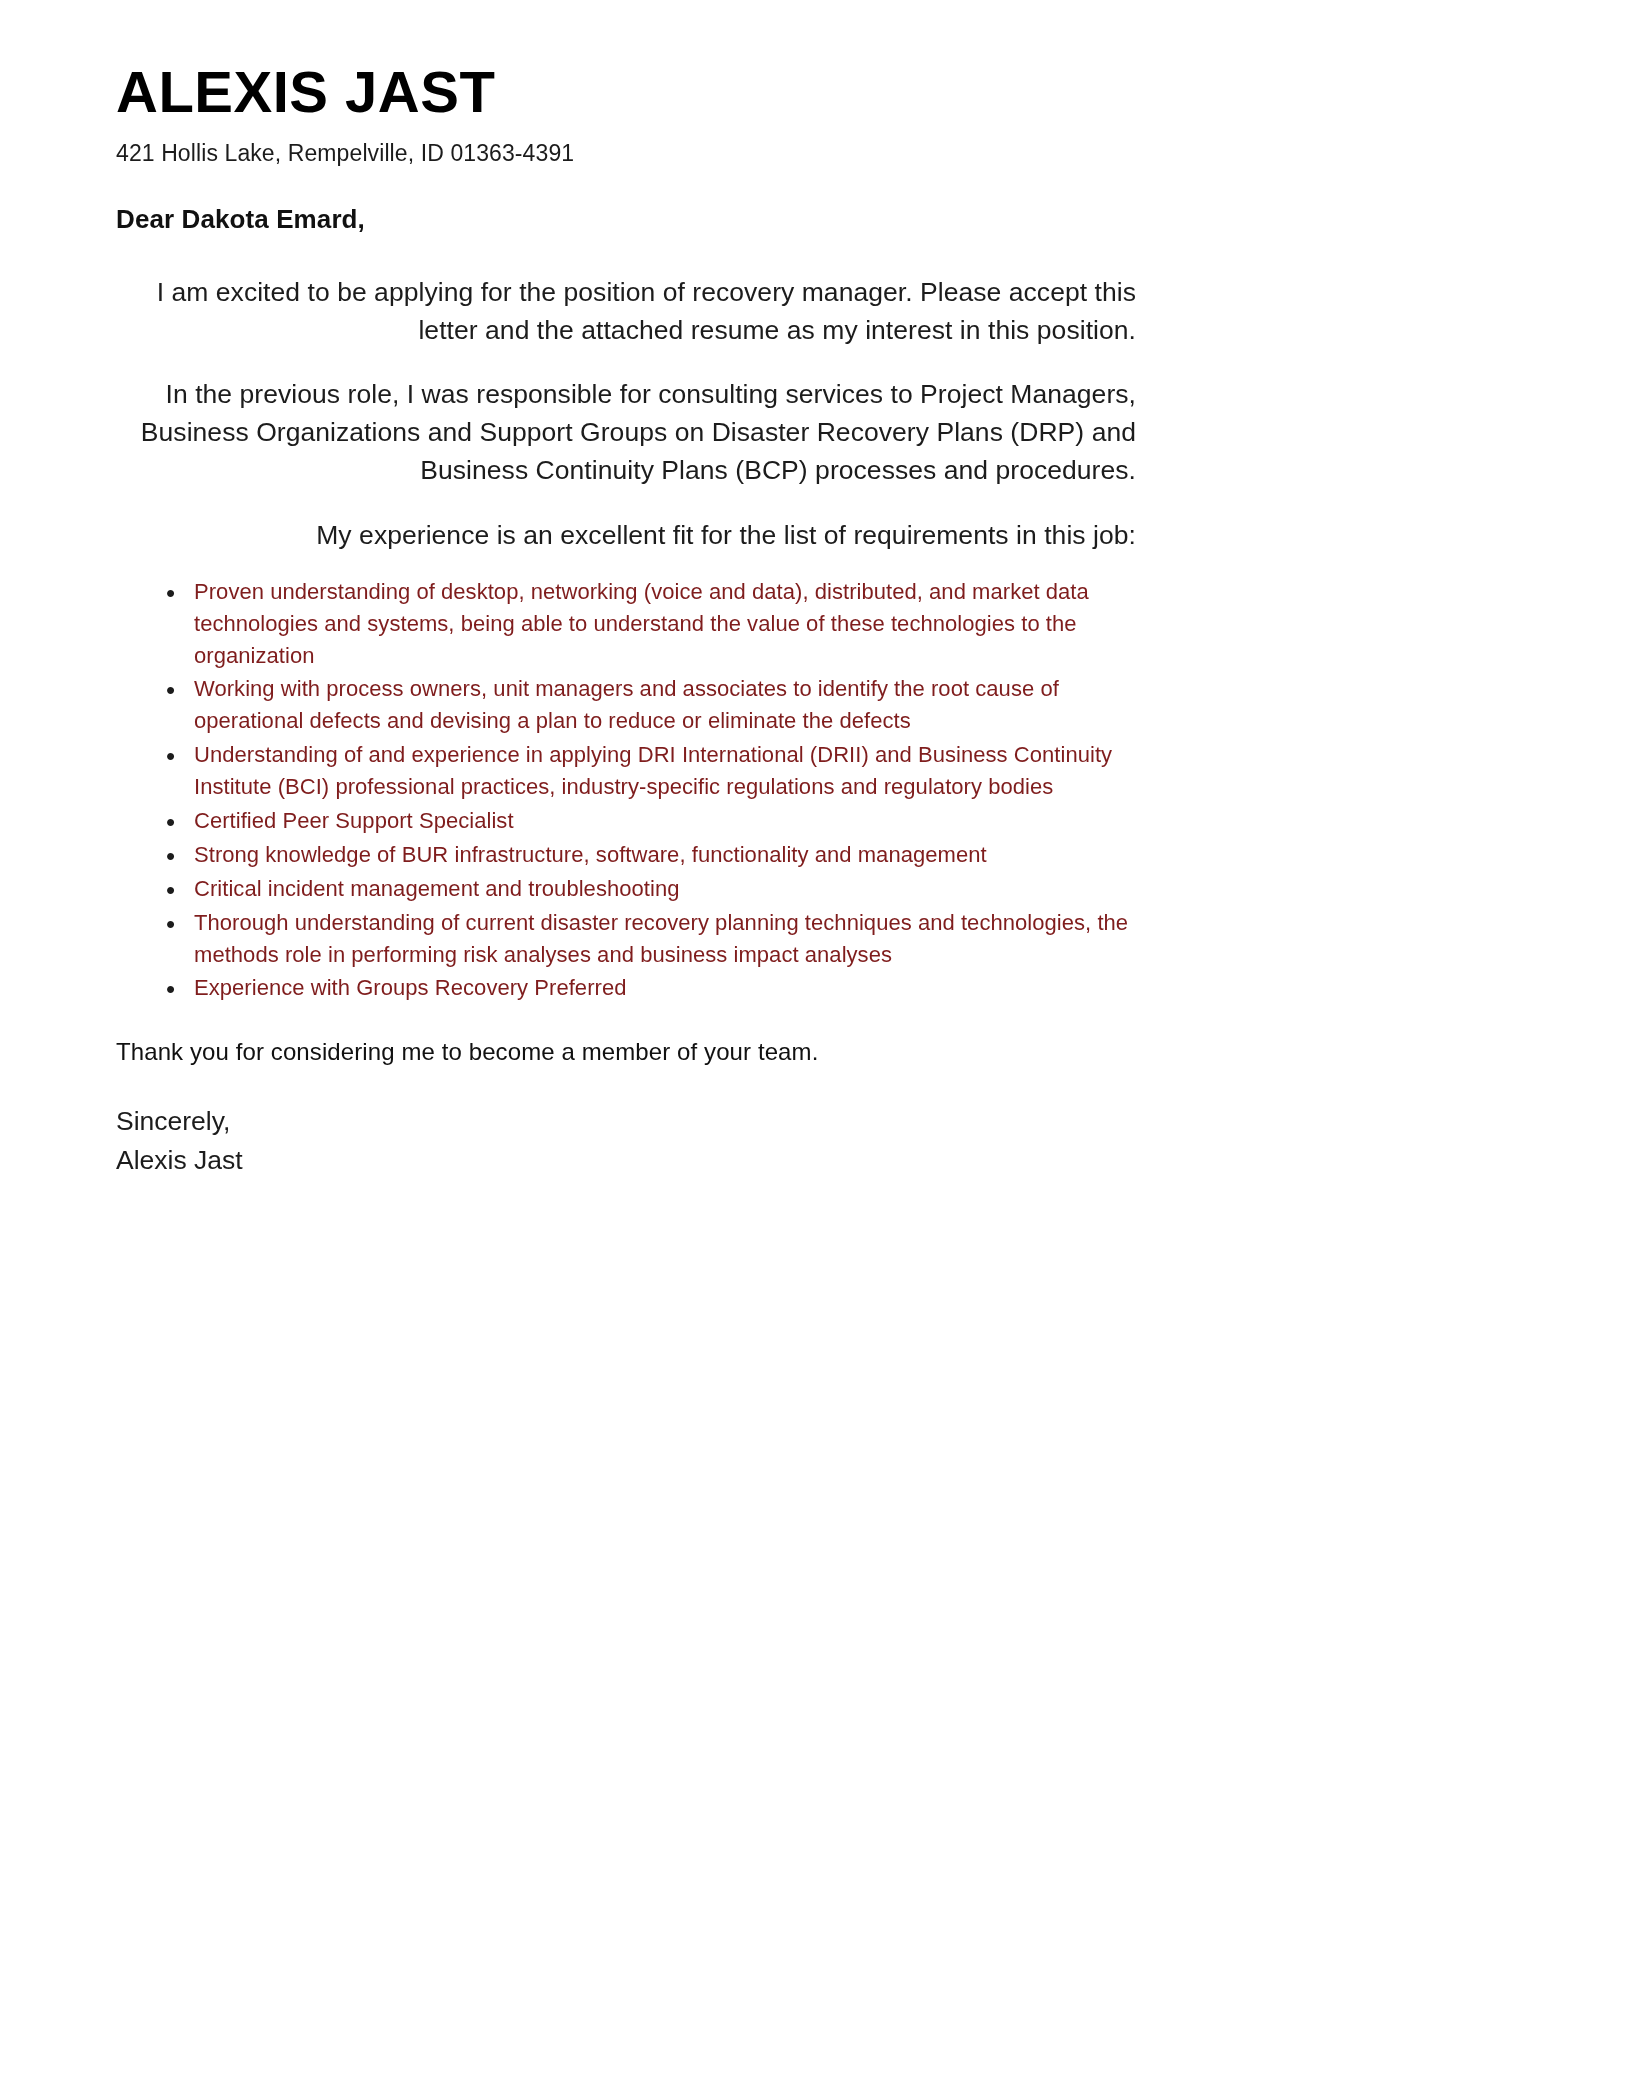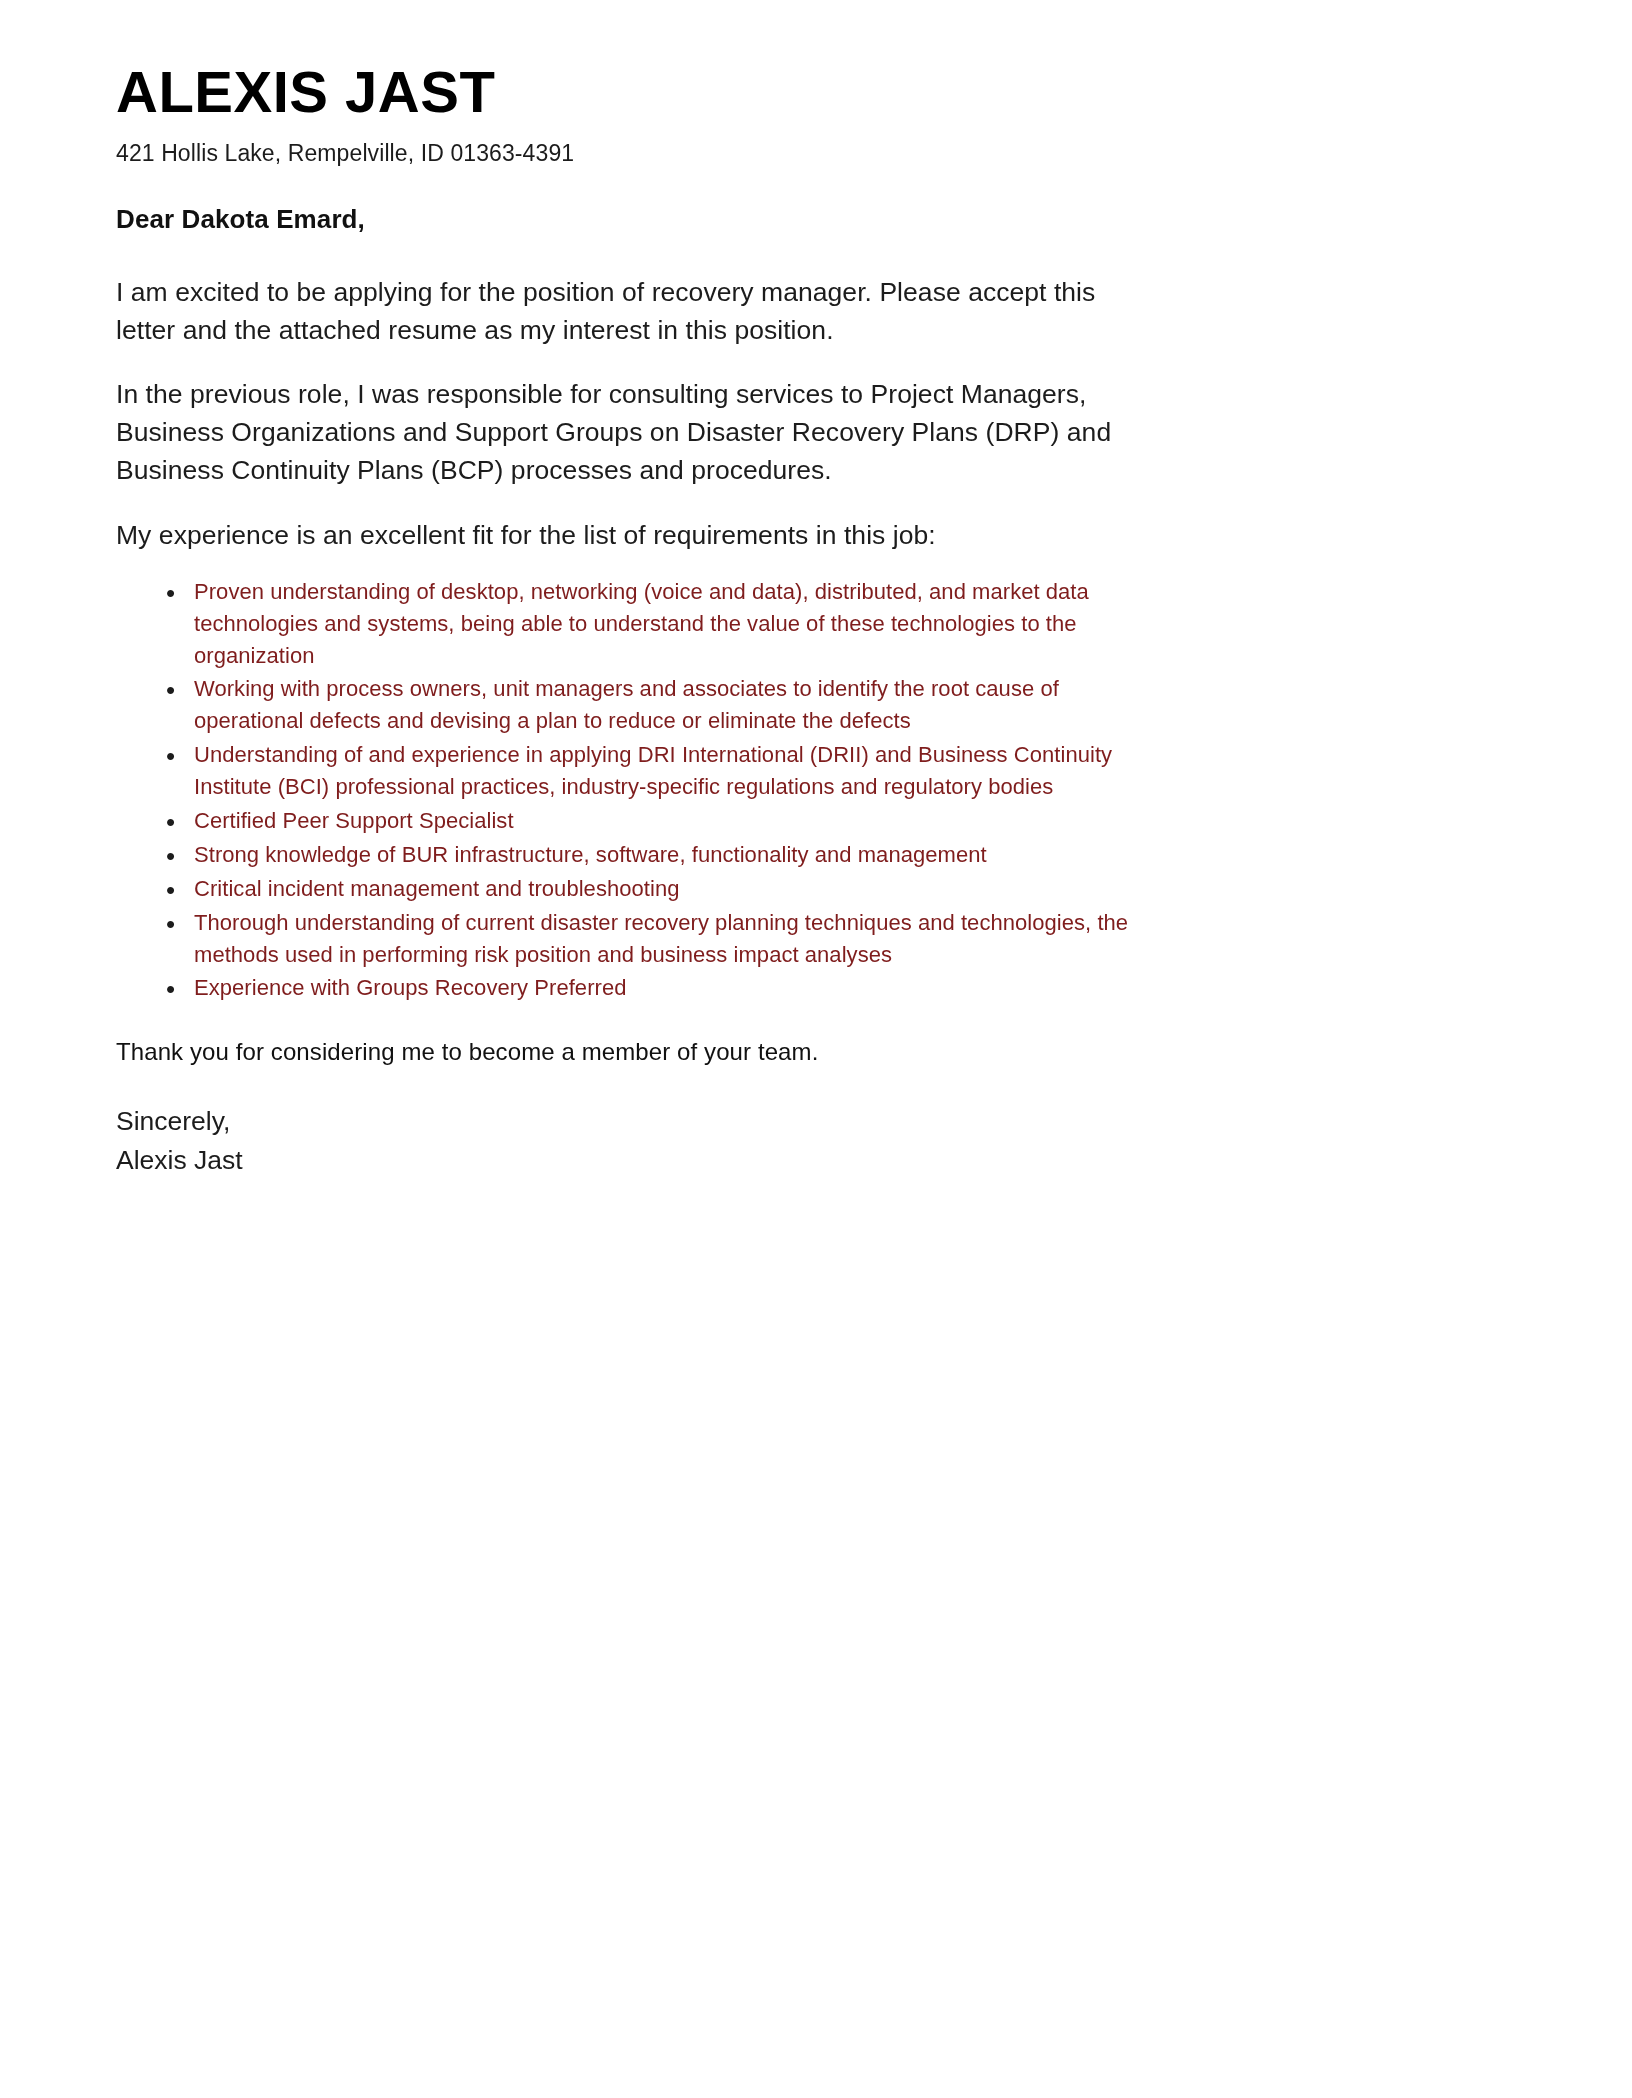--- a/index.html
+++ b/index.html
@@ -61,20 +61,21 @@
     margin: 0 0 38px 0;
     letter-spacing: 0.1px;
   }
   .para {
     font-size: 26.5px;
     font-weight: 400;
     line-height: 1.44;
     color: #1c1c1c;
     margin: 0 0 26px 0;
     letter-spacing: 0.05px;
+    text-align: right;
   }
   .para.intro-list {
     margin-bottom: 22px;
   }
 
   
   .requirements {
     margin: 0 0 34px 0;
     padding: 0 0 0 50px;
     list-style: none;
@@ -139,21 +140,21 @@
 
       <p class="para intro-list">My experience is an excellent fit for the list of requirements in this job:</p>
 
       <ul class="requirements">
         <li>Proven understanding of desktop, networking (voice and data), distributed, and market data technologies and systems, being able to understand the value of these technologies to the organization</li>
         <li>Working with process owners, unit managers and associates to identify the root cause of operational defects and devising a plan to reduce or eliminate the defects</li>
         <li>Understanding of and experience in applying DRI International (DRII) and Business Continuity Institute (BCI) professional practices, industry-specific regulations and regulatory bodies</li>
         <li>Certified Peer Support Specialist</li>
         <li>Strong knowledge of BUR infrastructure, software, functionality and management</li>
         <li>Critical incident management and troubleshooting</li>
-        <li>Thorough understanding of current disaster recovery planning techniques and technologies, the methods used in performing risk position and business impact analyses</li>
+        <li>Thorough understanding of current disaster recovery planning techniques and technologies, the methods role in performing risk analyses and business impact analyses</li>
         <li>Experience with Groups Recovery Preferred</li>
       </ul>
 
       <p class="closing-thanks">Thank you for considering me to become a member of your team.</p>
 
       <div class="signoff">
         <div>Sincerely,</div>
         <div>Alexis Jast</div>
       </div>
 

